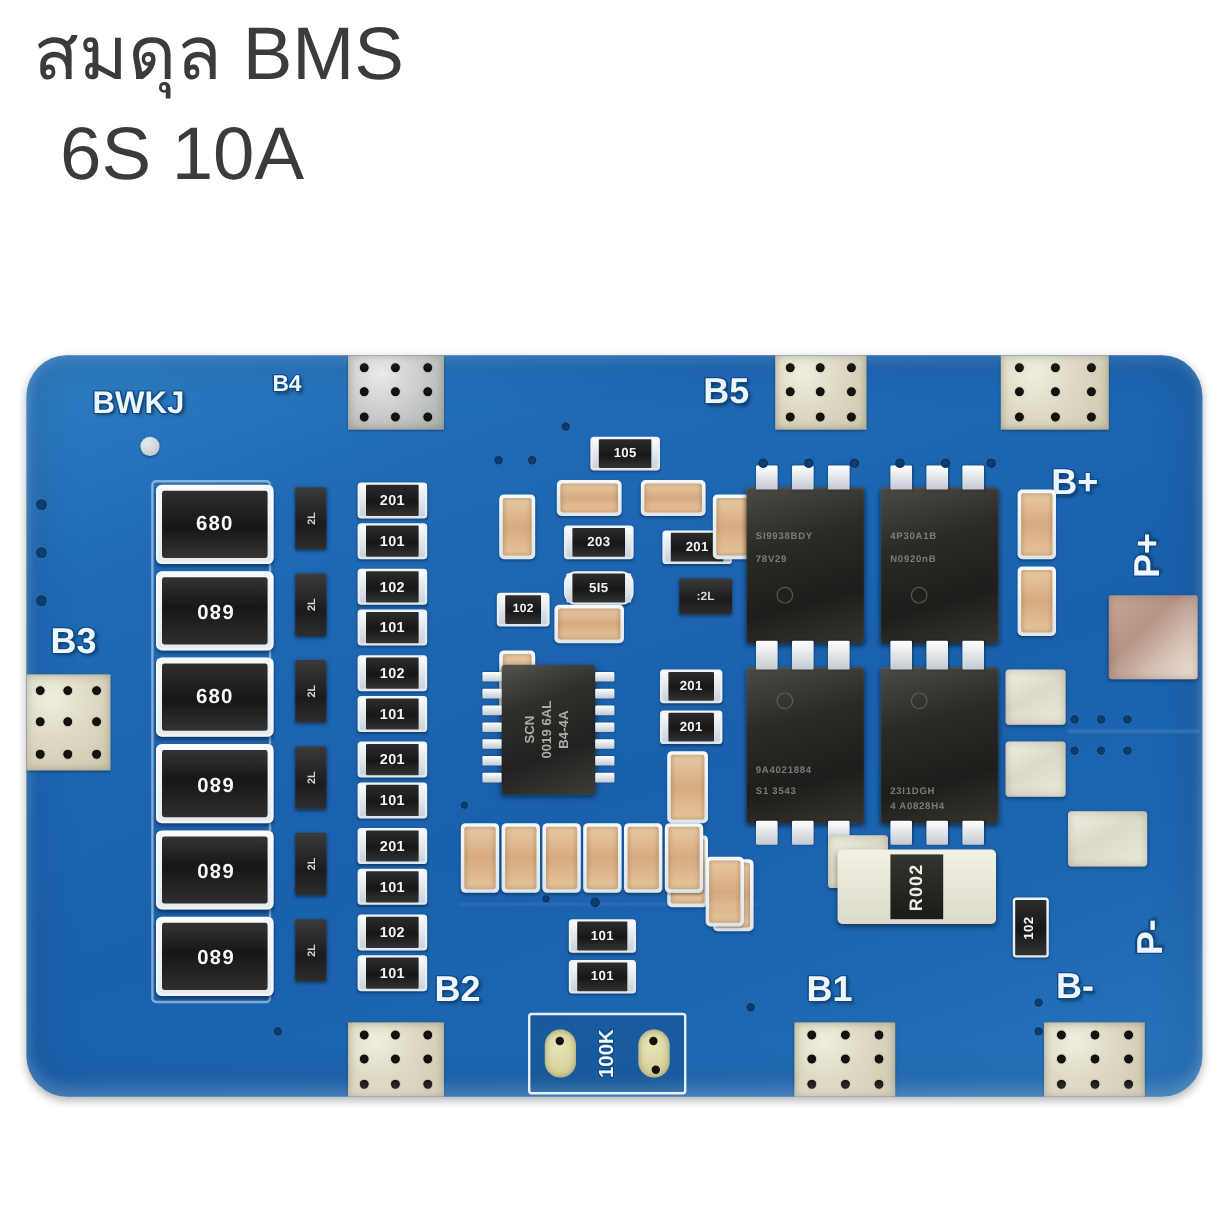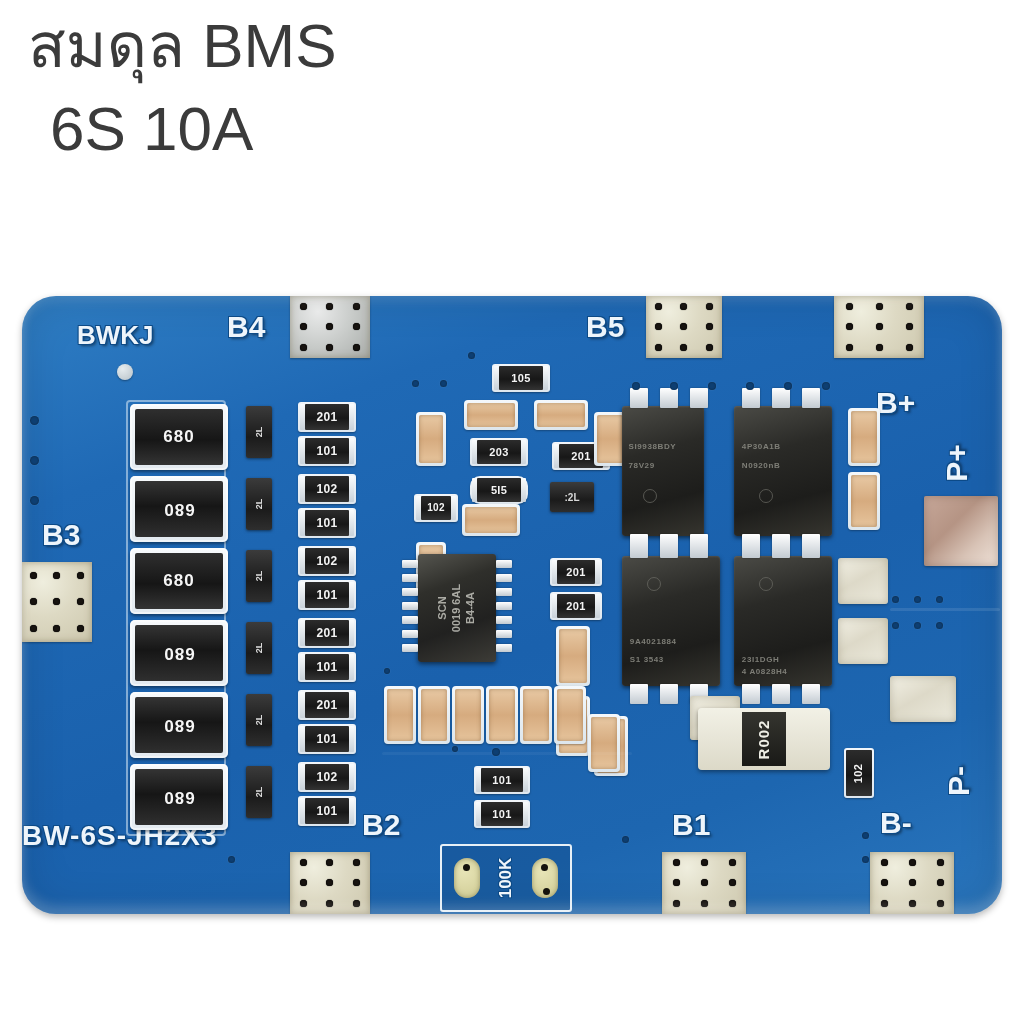--- a/index.html
+++ b/index.html
@@ -141,36 +141,35 @@
 <div id="stage">
 
   <div id="title-block">
     <div class="title-line" id="title-line-1">สมดุล BMS</div>
     <div class="title-line" id="title-line-2">6S 10A</div>
   </div>
 
   <div id="pcb">
 
     <div class="silk" style="left:55px;top:24px;font-size:26px;">BWKJ</div>
-    <div class="silk" style="left:0px;top:524px;font-size:28px;letter-spacing:1px;">BW-6S-JH2X3</div>
 
     <div class="bigvia" style="left:95px;top:68px;width:16px;height:16px;"></div>
 
     <div class="pad3 pad-silver" style="left:268px;top:0px;width:80px;height:62px;">
       <i></i>
         <i></i>
         <i></i>
         <i></i>
         <i></i>
         <i></i>
         <i></i>
         <i></i>
         <i></i>
     </div>
-    <div class="silk" style="left:205px;top:14px;font-size:30px;">B4</div>
+    <div class="silk" style="left:205px;top:14px;font-size:19px;">B4</div>
 
     <div class="pad3" style="left:624px;top:0px;width:76px;height:62px;">
       <i></i>
         <i></i>
         <i></i>
         <i></i>
         <i></i>
         <i></i>
         <i></i>
         <i></i>
@@ -383,21 +382,21 @@
     <div class="res" style="left:392px;top:198px;width:40px;height:24px;">
         <div class="end"></div>
       <div class="body" style="font-size:10px;">102</div>
         <div class="end"></div>
       </div>
 
     <div class="cap" style="left:440px;top:208px;width:52px;height:26px;">
         <div class="body"></div>
       </div>
 
-    <div class="sot" style="left:528px;top:186px;width:44px;height:30px;text-align:right;">
+    <div class="sot" style="left:544px;top:186px;width:44px;height:30px;text-align:right;">
       <span style="font-size:10px;">:2L</span>
       </div>
 
     <div class="res" style="left:528px;top:262px;width:48px;height:24px;">
         <div class="end"></div>
       <div class="body" style="font-size:11px;">201</div>
         <div class="end"></div>
       </div>
     <div class="res" style="left:528px;top:296px;width:48px;height:24px;">
         <div class="end"></div>
@@ -479,21 +478,21 @@
     <div class="mlead" style="left:380px;top:334px;width:16px;height:8px;"></div>
     <div class="mlead" style="left:380px;top:348px;width:16px;height:8px;"></div>
     <div class="mlead" style="left:474px;top:264px;width:16px;height:8px;"></div>
     <div class="mlead" style="left:474px;top:278px;width:16px;height:8px;"></div>
     <div class="mlead" style="left:474px;top:292px;width:16px;height:8px;"></div>
     <div class="mlead" style="left:474px;top:306px;width:16px;height:8px;"></div>
     <div class="mlead" style="left:474px;top:320px;width:16px;height:8px;"></div>
     <div class="mlead" style="left:474px;top:334px;width:16px;height:8px;"></div>
     <div class="mlead" style="left:474px;top:348px;width:16px;height:8px;"></div>
 
-    <div class="mosfet" style="left:600px;top:110px;width:82px;height:130px;">
+    <div class="mosfet" style="left:600px;top:110px;width:98px;height:130px;">
       <div class="mk" style="top:28%;">SI9938BDY</div>
       <div class="mk" style="top:42%;">78V29</div>
       <div class="dot" style="left:26%;top:64%;"></div>
     </div>
     <div class="mosfet" style="left:712px;top:110px;width:98px;height:130px;">
       <div class="mk" style="top:28%;">4P30A1B</div>
       <div class="mk" style="top:42%;">N0920nB</div>
       <div class="dot" style="left:26%;top:64%;"></div>
     </div>
     <div class="mosfet" style="left:600px;top:260px;width:98px;height:130px;">

